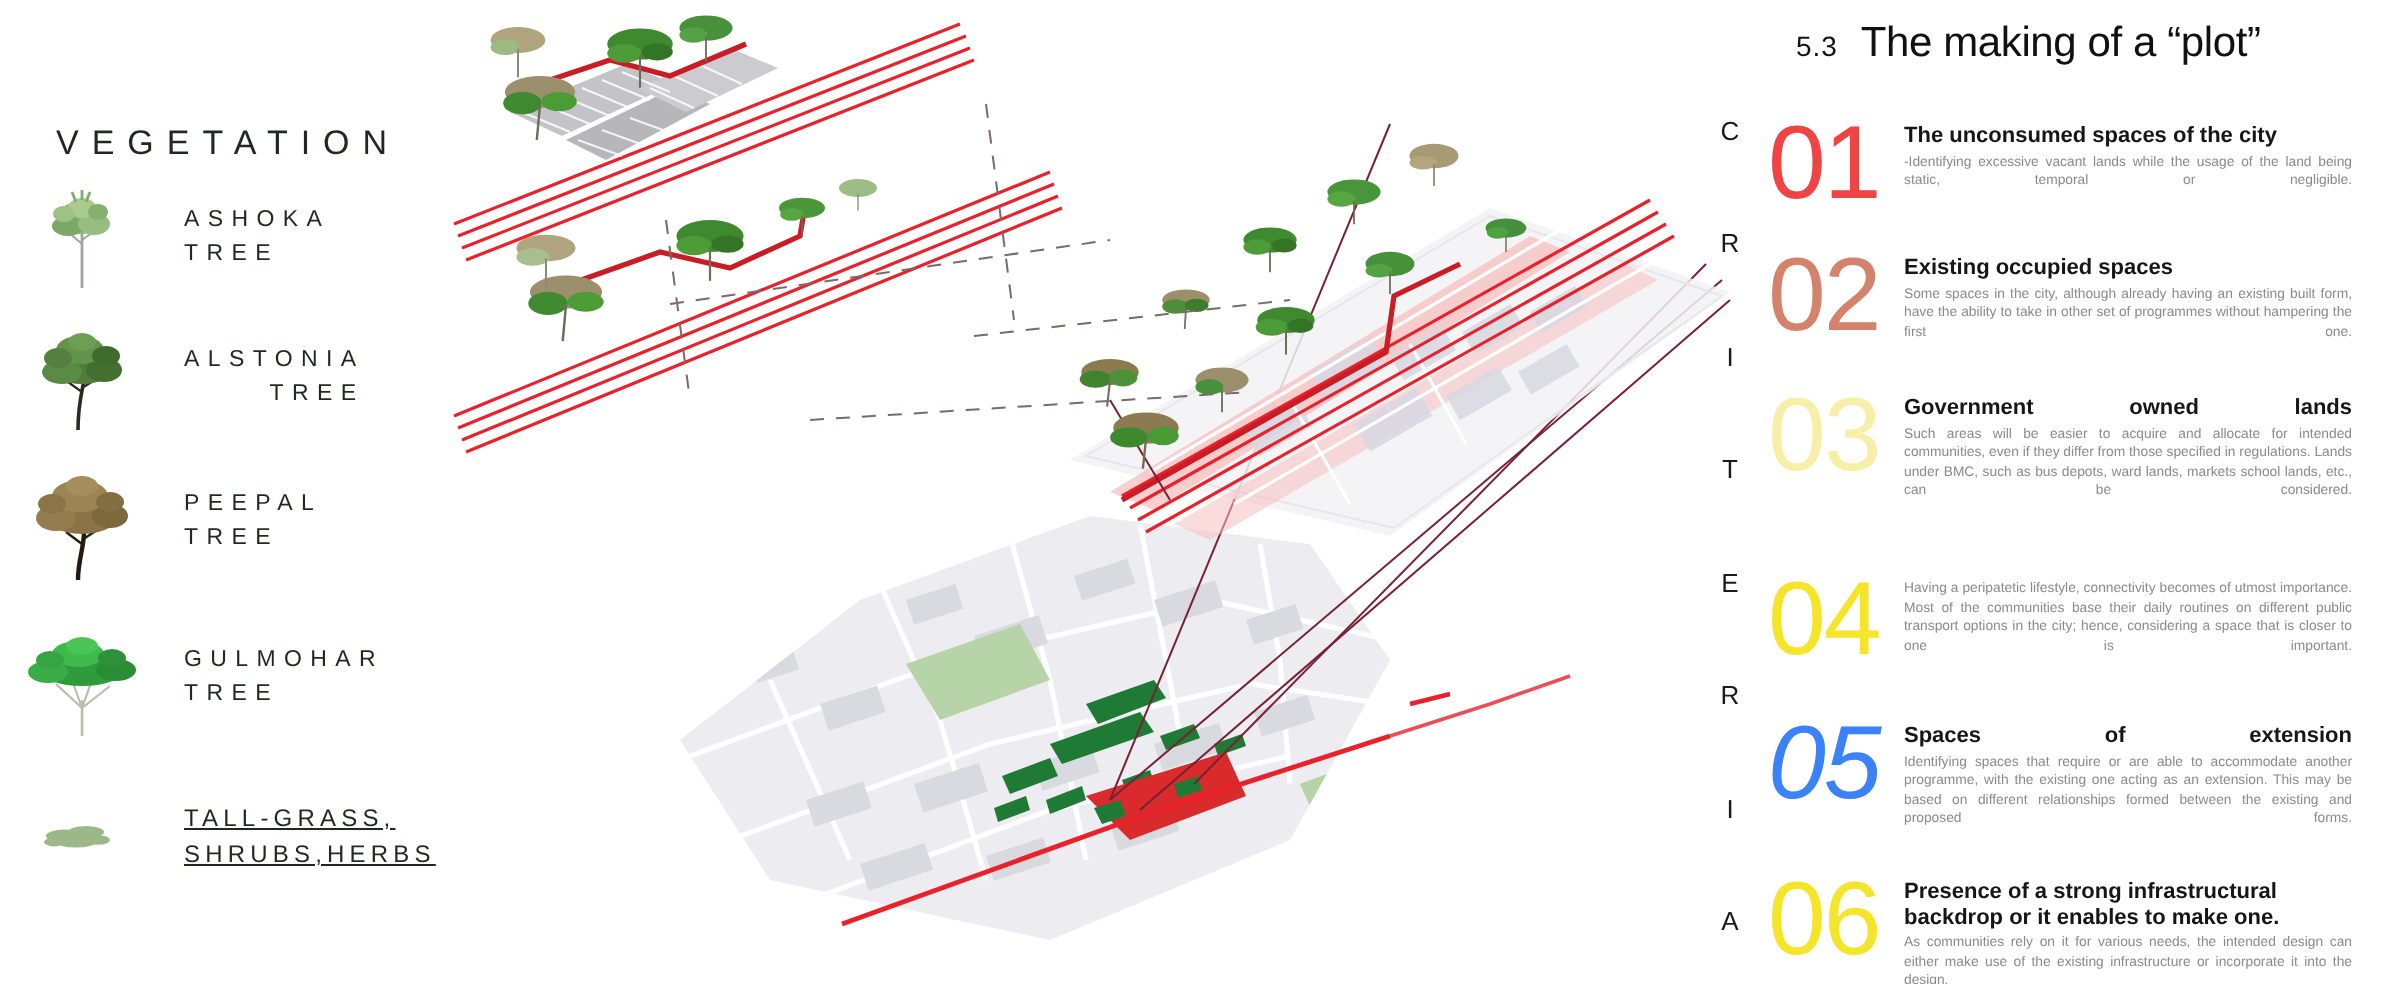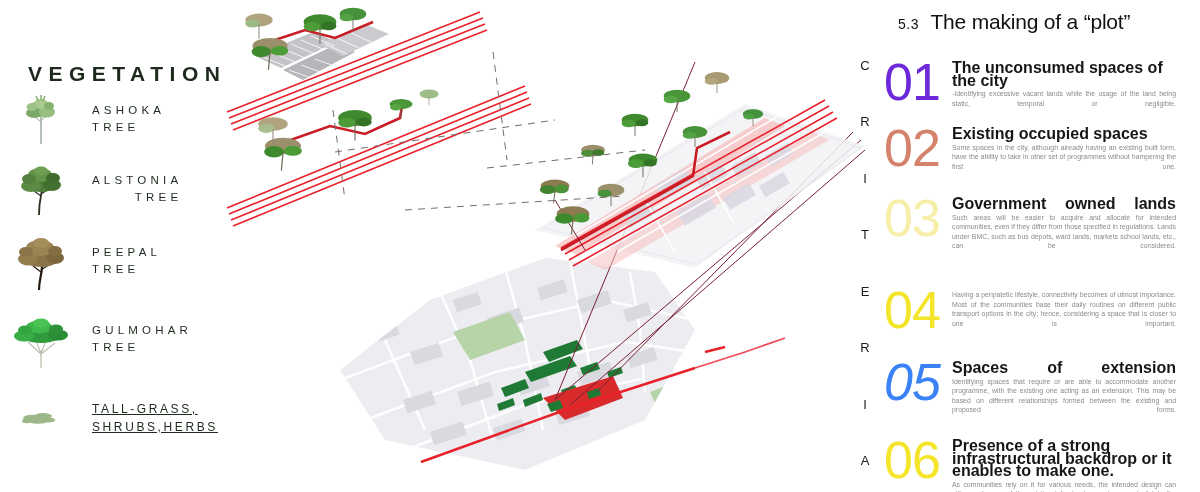--- a/index.html
+++ b/index.html
@@ -8,21 +8,21 @@
     background:#ffffff;
     font-family:"Liberation Sans", sans-serif;
     overflow:hidden;
   }
   #page{ position:relative; width:1200px; height:492px; background:#fff; }
 
   
   #veg-panel{ position:absolute; left:0; top:0; width:240px; height:492px; }
   #veg-title{
     position:absolute; left:28px; top:62px;
-    font-size:21px; letter-spacing:6.5px; color:#1d2a1d; font-weight:700;
+    font-size:17px; letter-spacing:6.5px; color:#1d2a1d; font-weight:400;
     white-space:nowrap;
   }
   .veg-row{ position:absolute; left:0; width:240px; }
   .veg-icon{ position:absolute; left:10px; top:0; width:62px; }
   .veg-label{
     position:absolute; left:92px;
     font-size:11.5px; letter-spacing:4.2px; line-height:17px;
     color:#1d2a1d; white-space:nowrap;
   }
   .veg-label.tight{ letter-spacing:2.6px; font-size:12px; line-height:18px; }
@@ -50,21 +50,21 @@
 
   .crit-item{ position:absolute; left:46px; width:292px; }
   .crit-num{
     position:absolute; left:0; top:-6px;
     font-size:52px; line-height:52px; font-weight:400;
     font-family:"Liberation Sans", sans-serif;
     letter-spacing:-1px;
   }
   .crit-body{ position:absolute; left:68px; width:224px; }
   .crit-head{
-    font-size:16px; color:#161616; font-weight:600;
+    font-size:11px; color:#161616; font-weight:600;
     line-height:12.5px; margin-bottom:2px;
   }
   .crit-head.justify{
     text-align:justify; text-align-last:justify;
   }
   .crit-text{
     font-size:6.9px; line-height:9.6px; color:#8a8a8a;
     text-align:justify; text-align-last:justify;
   }
 </style>
@@ -463,21 +463,21 @@
       <span>R</span>
       <span>I</span>
       <span>T</span>
       <span>E</span>
       <span>R</span>
       <span>I</span>
       <span>A</span>
     </div>
 
     <div class="crit-item" style="top:62px;">
-      <div class="crit-num" style="color:#6d28d9;">01</div>
+      <div class="crit-num" style="color:#ef4444;">01</div>
       <div class="crit-body">
         <div class="crit-head">The unconsumed spaces of the city</div>
         <div class="crit-text">-Identifying excessive vacant lands while the usage of the land being static, temporal or negligible.</div>
       </div>
     </div>
 
     <div class="crit-item" style="top:128px;">
       <div class="crit-num" style="color:#D4826B;">02</div>
       <div class="crit-body">
         <div class="crit-head">Existing occupied spaces</div>

